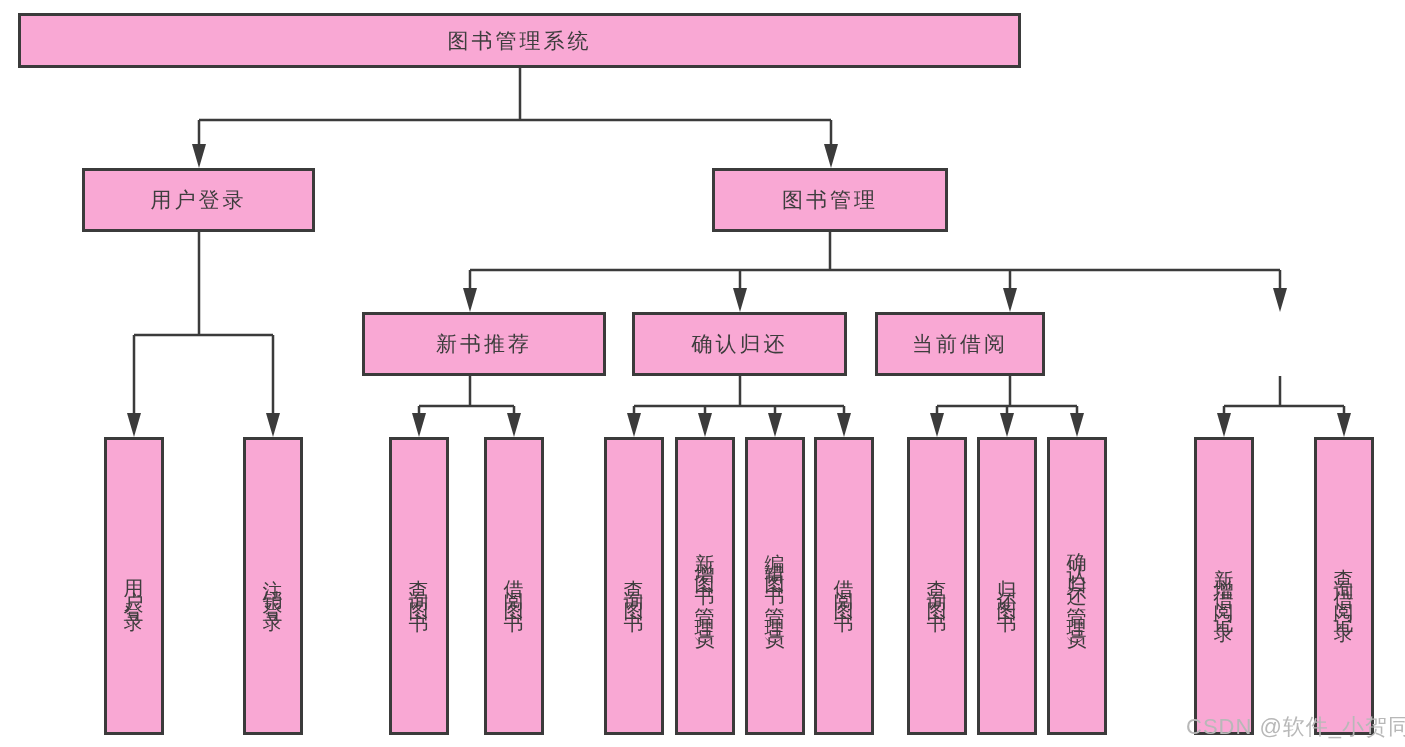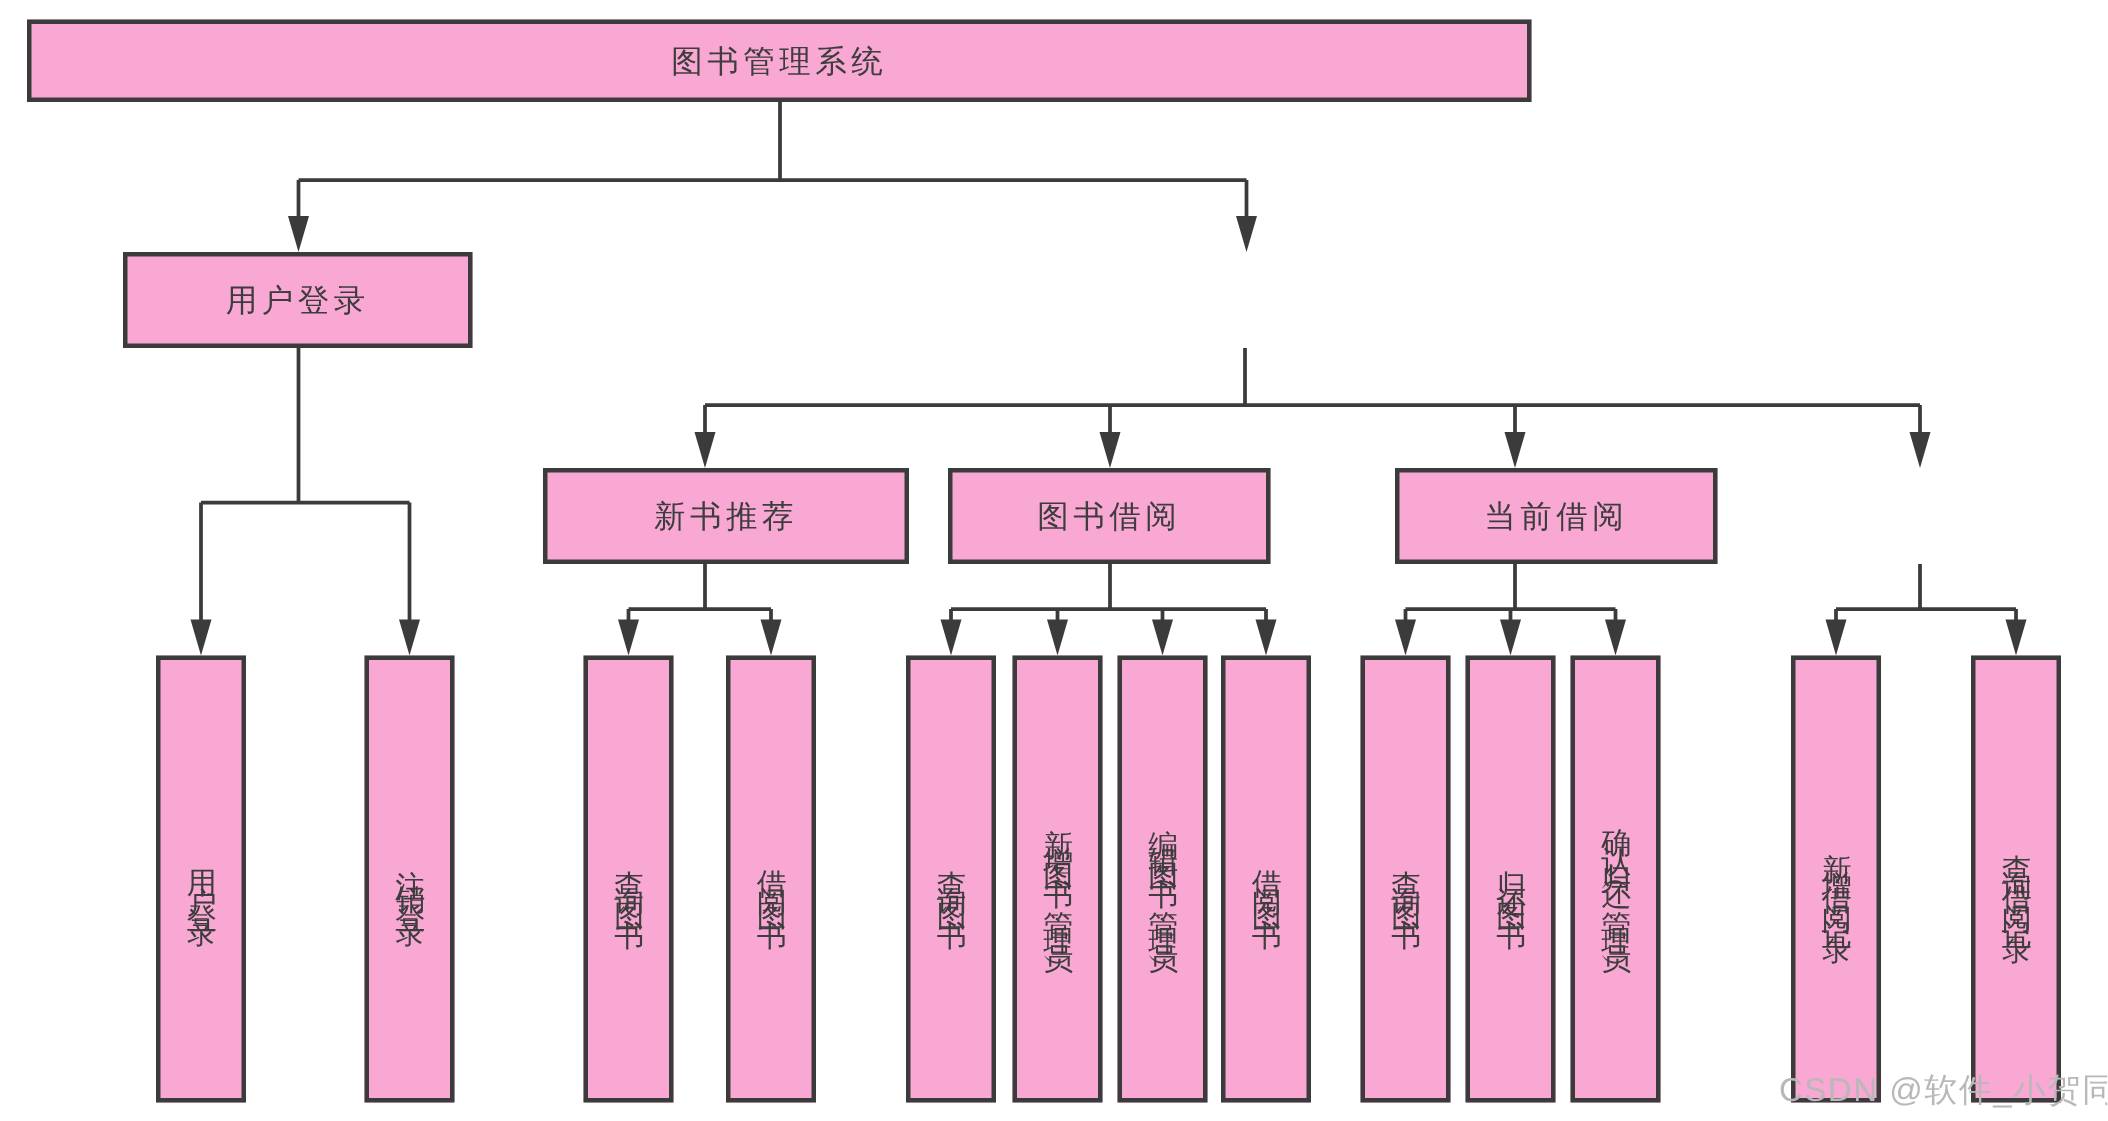--- a/index.html
+++ b/index.html
@@ -108,28 +108,31 @@
     <polygon class="head" points="1337,413 1351,413 1344,437"></polygon>
   </svg>
 
   <div class="box" style="left:18px;top:13px;width:1003px;height:55px">
     <span class="hlabel">图书管理系统</span>
   </div>
 
   <div class="box" style="left:82px;top:168px;width:233px;height:64px">
     <span class="hlabel">用户登录</span>
   </div>
+  <div class="box" style="left:712px;top:168px;width:236px;height:64px">
+    <span class="hlabel">图书管理</span>
+  </div>
 
   <div class="box" style="left:362px;top:312px;width:244px;height:64px">
     <span class="hlabel">新书推荐</span>
   </div>
   <div class="box" style="left:632px;top:312px;width:215px;height:64px">
-    <span class="hlabel">图书借阅</span>
+    <span class="hlabel">确认归还</span>
   </div>
-  <div class="box" style="left:930px;top:312px;width:215px;height:64px">
+  <div class="box" style="left:875px;top:312px;width:170px;height:64px">
     <span class="hlabel">当前借阅</span>
   </div>
 
   <div class="box leaf" style="left:104px">
     <span class="vtext">用户登录</span>
   </div>
   <div class="box leaf" style="left:243px">
     <span class="vtext">注销登录</span>
   </div>
 

